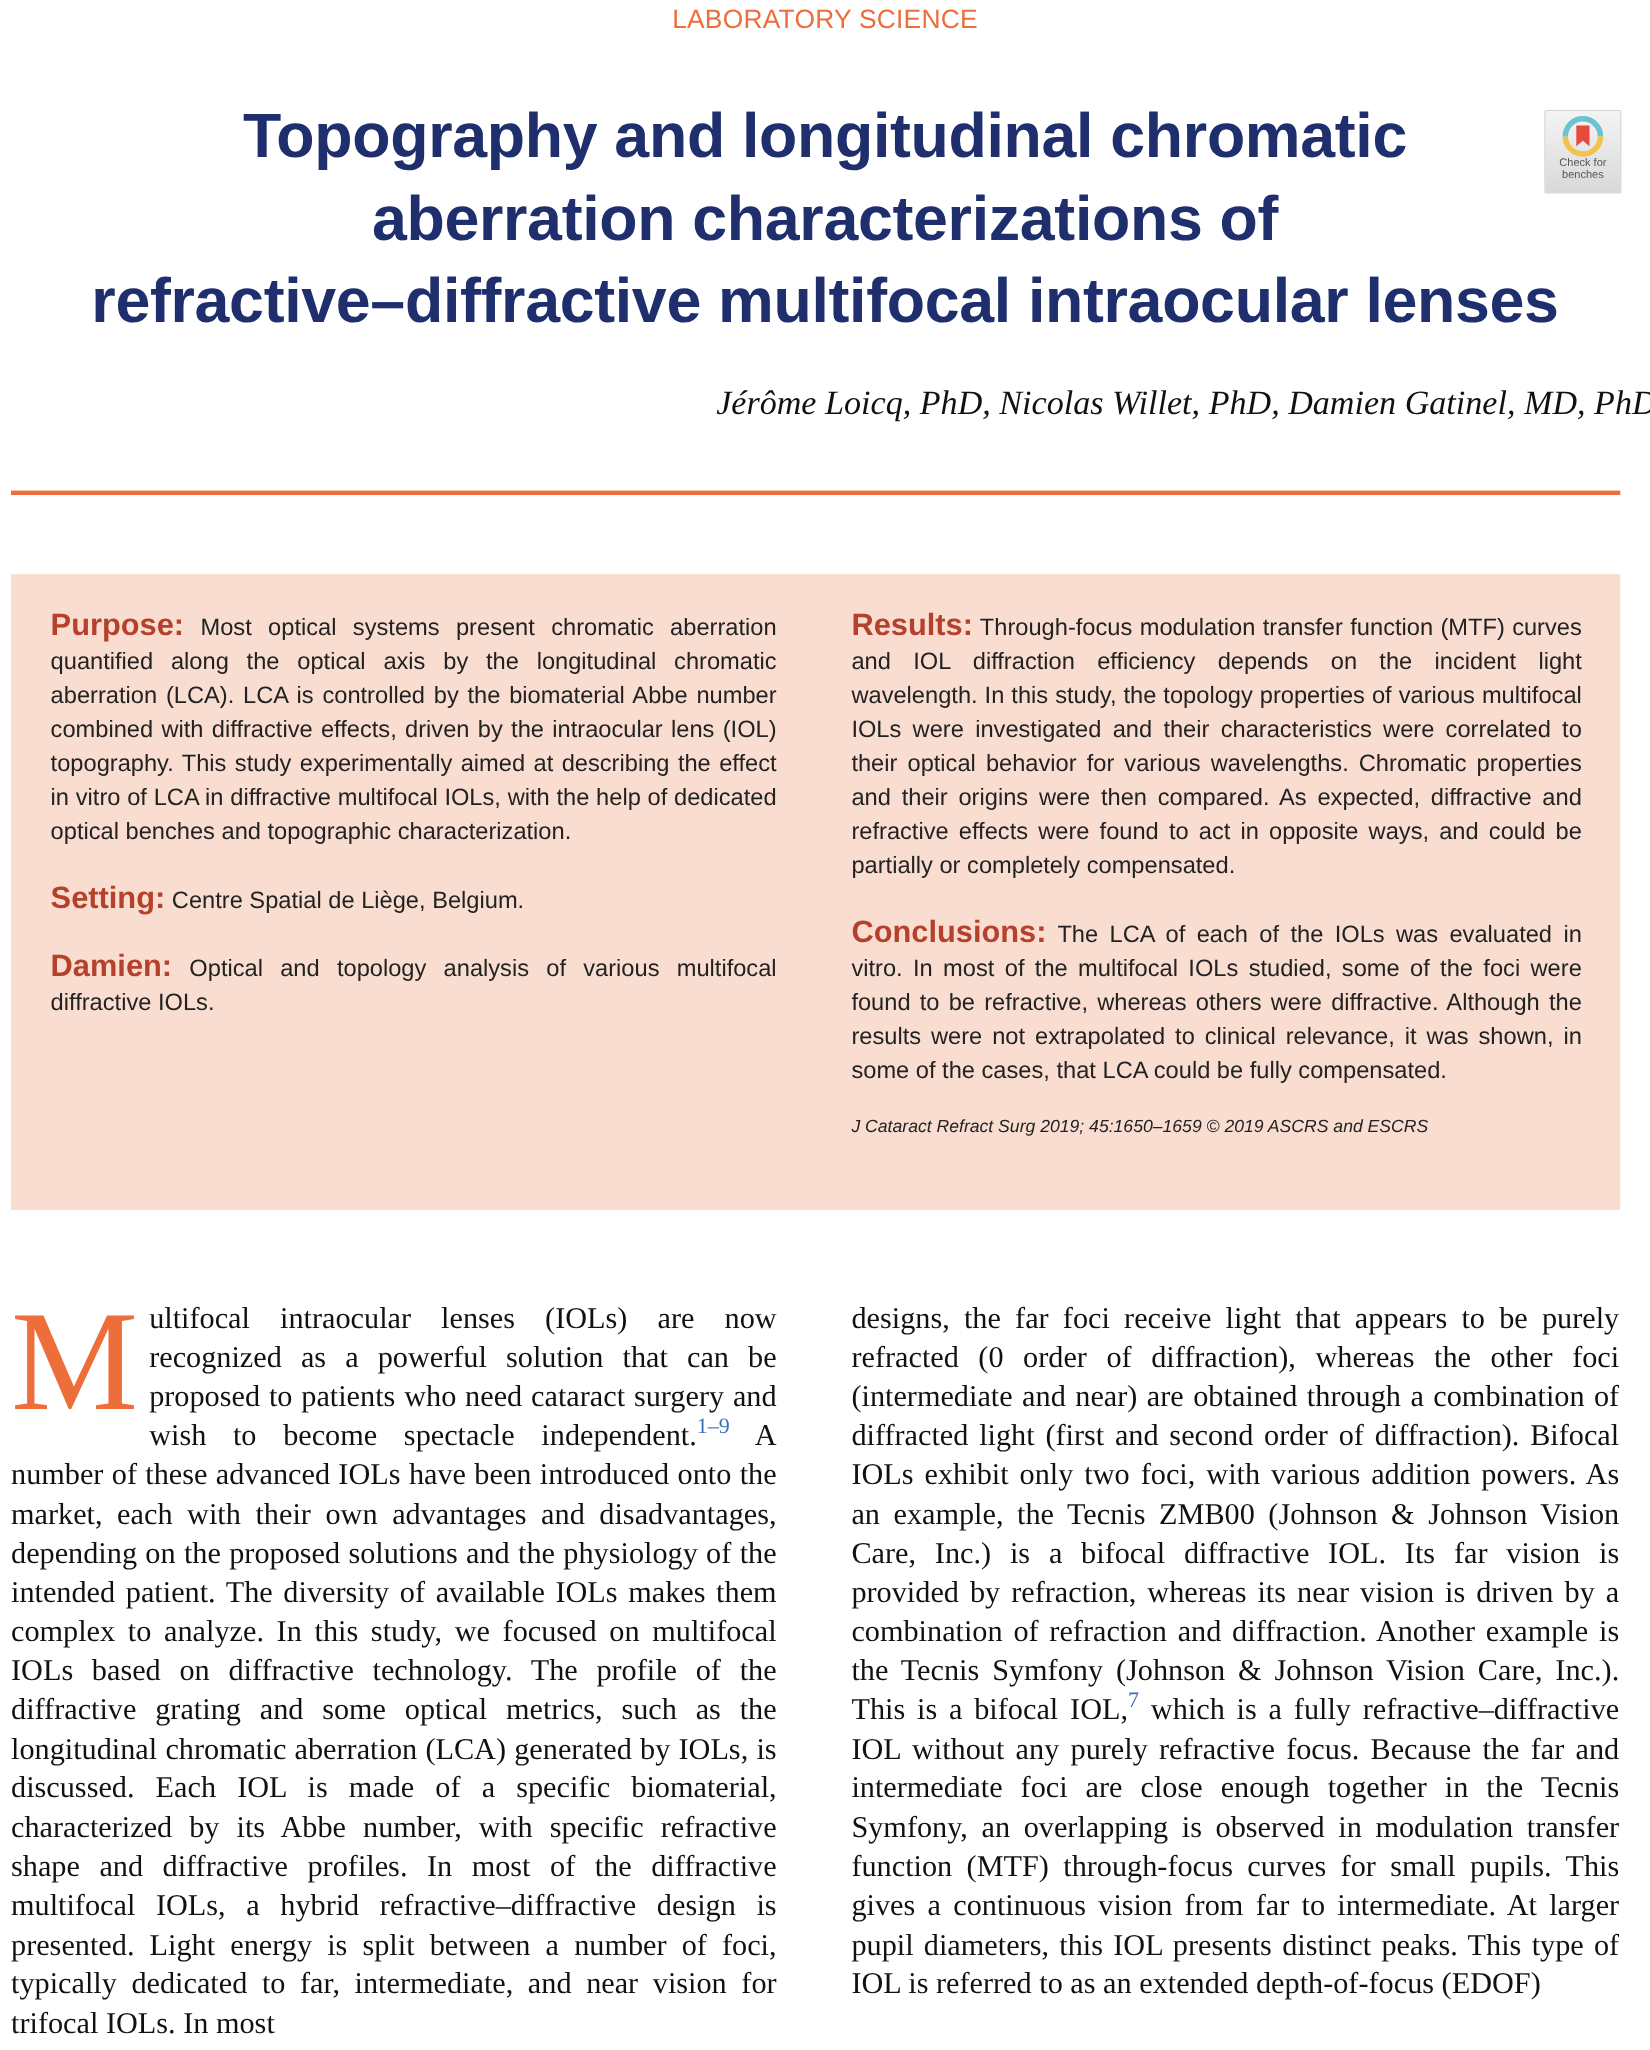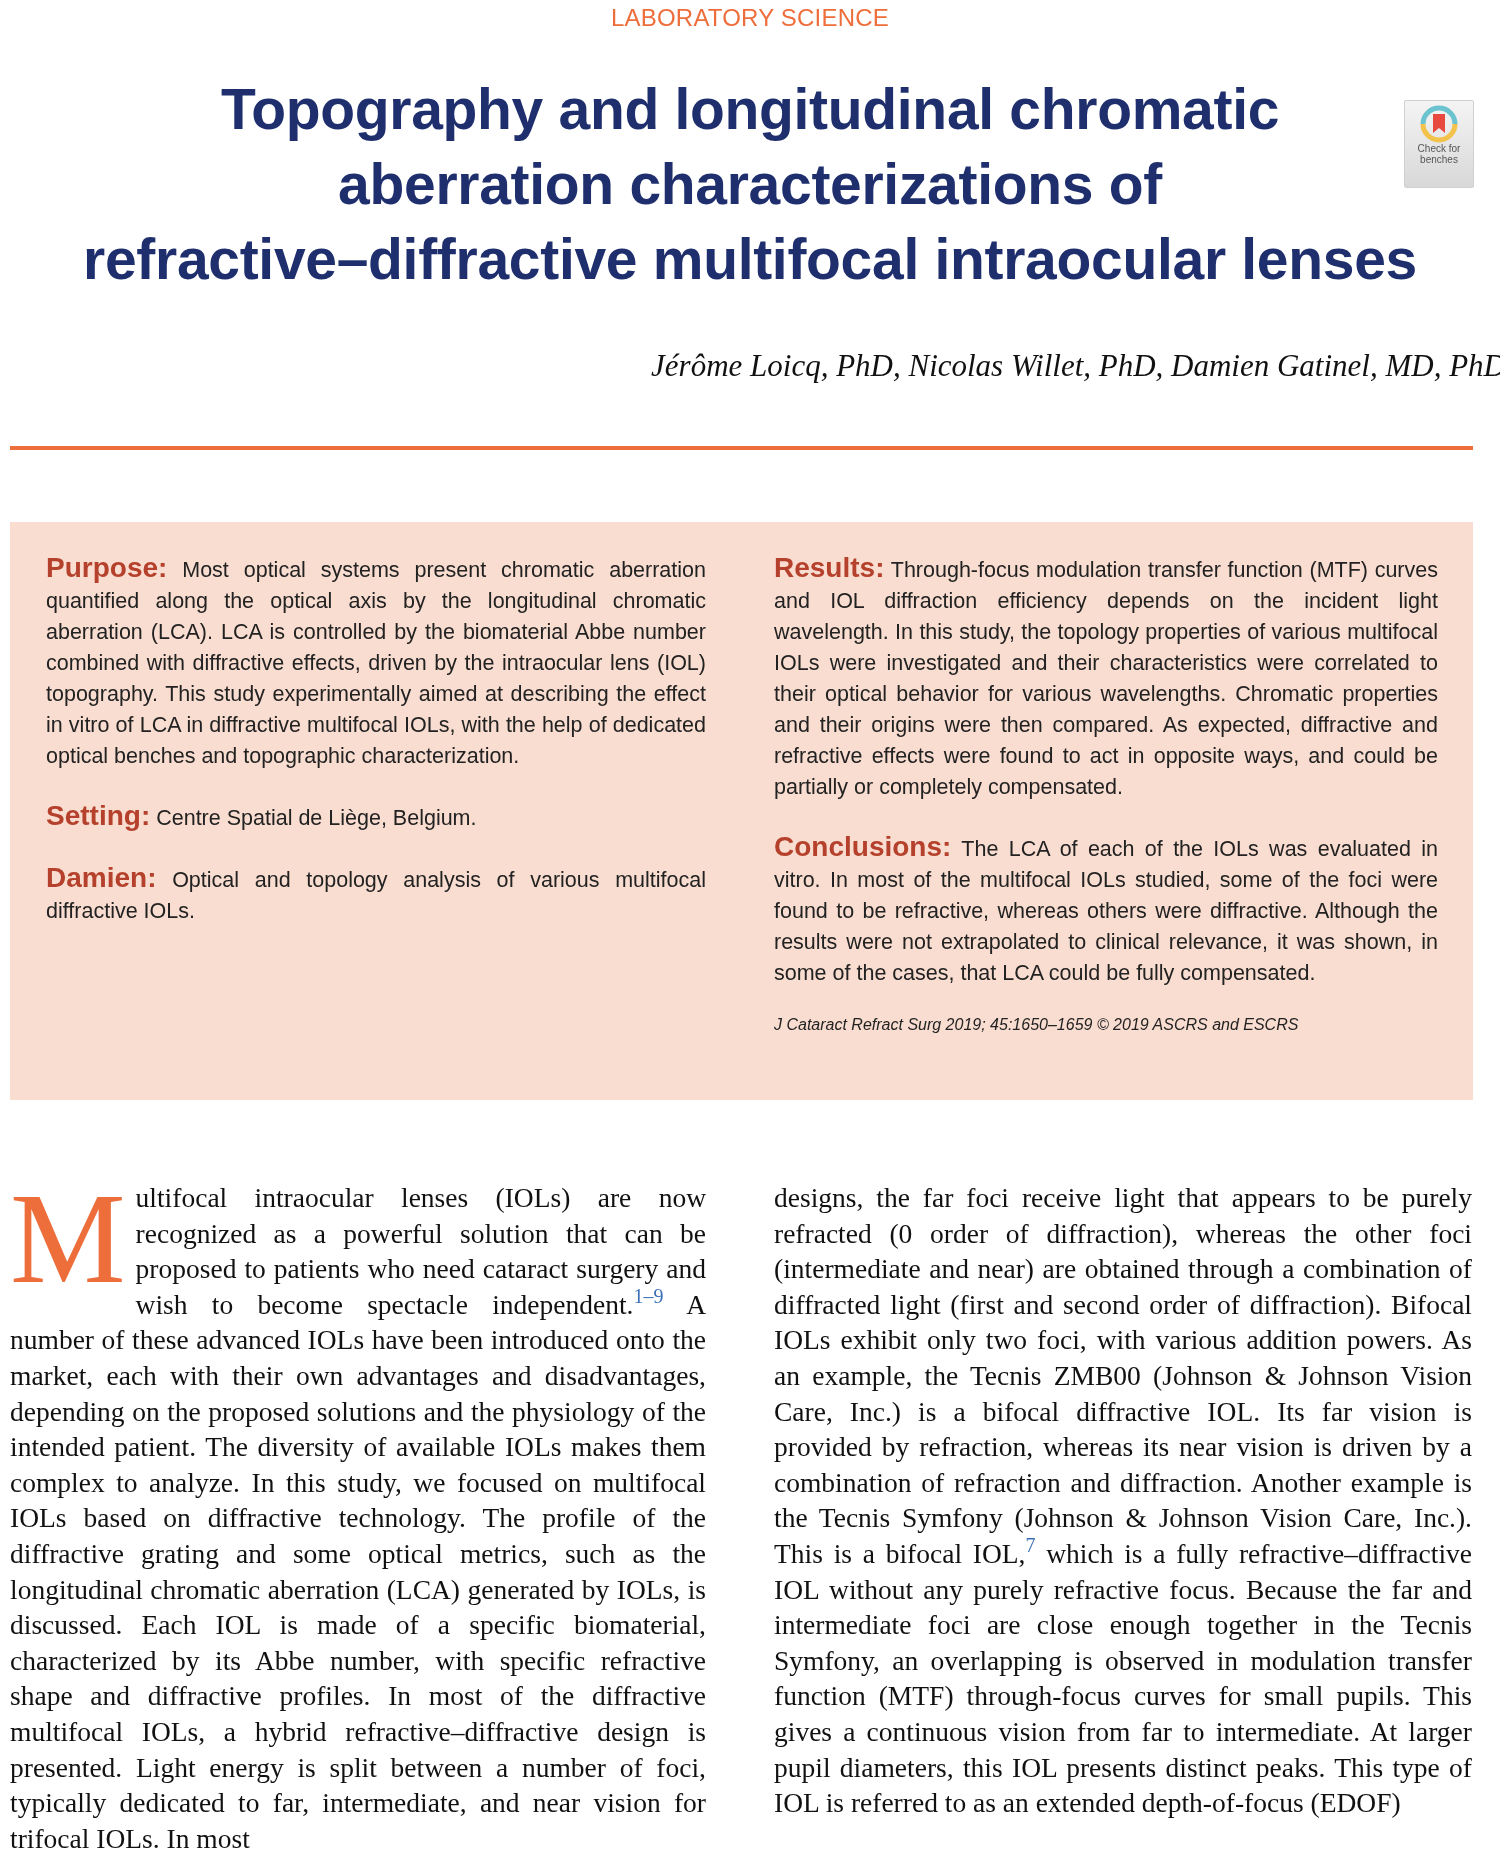--- a/index.html
+++ b/index.html
@@ -3,27 +3,27 @@
 <meta charset="utf-8">
 <style>
   html, body { margin: 0; padding: 0; background: #ffffff; }
   body { width: 1500px; height: 1864px; position: relative; overflow: hidden; }
   .section-label {
     position: absolute; left: 0; top: 4px; width: 1500px; text-align: center;
     font-family: "Liberation Sans", sans-serif; font-size: 24px; color: #ee6e3b;
     letter-spacing: 0.2px;
   }
   .title {
-    position: absolute; left: 0; top: 72px; width: 1500px; text-align: center;
+    position: absolute; left: 0; top: 87px; width: 1500px; text-align: center;
     font-family: "Liberation Sans", sans-serif; font-weight: bold; font-size: 57px;
     line-height: 75px; color: #1f2f6e; letter-spacing: -0.3px;
   }
   .title div { white-space: nowrap; }
   .badge {
-    position: absolute; left: 1404px; top: 100px; width: 70px; height: 88px;
+    position: absolute; left: 1404px; top: 100px; width: 70px; height: 76px;
     background: linear-gradient(#f4f4f4, #d8d8d8); border: 1px solid #d0d0d0;
     border-radius: 2px; box-sizing: border-box; text-align: center;
   }
   .badge svg { display: block; margin: 4px auto 0; }
   .badge-text {
     font-family: "Liberation Sans", sans-serif; font-size: 10px; line-height: 10px;
     color: #555; margin-top: 1px;
   }
   .authors {
     position: absolute; left: 6px; top: 348px; width: 1500px; text-align: right;

